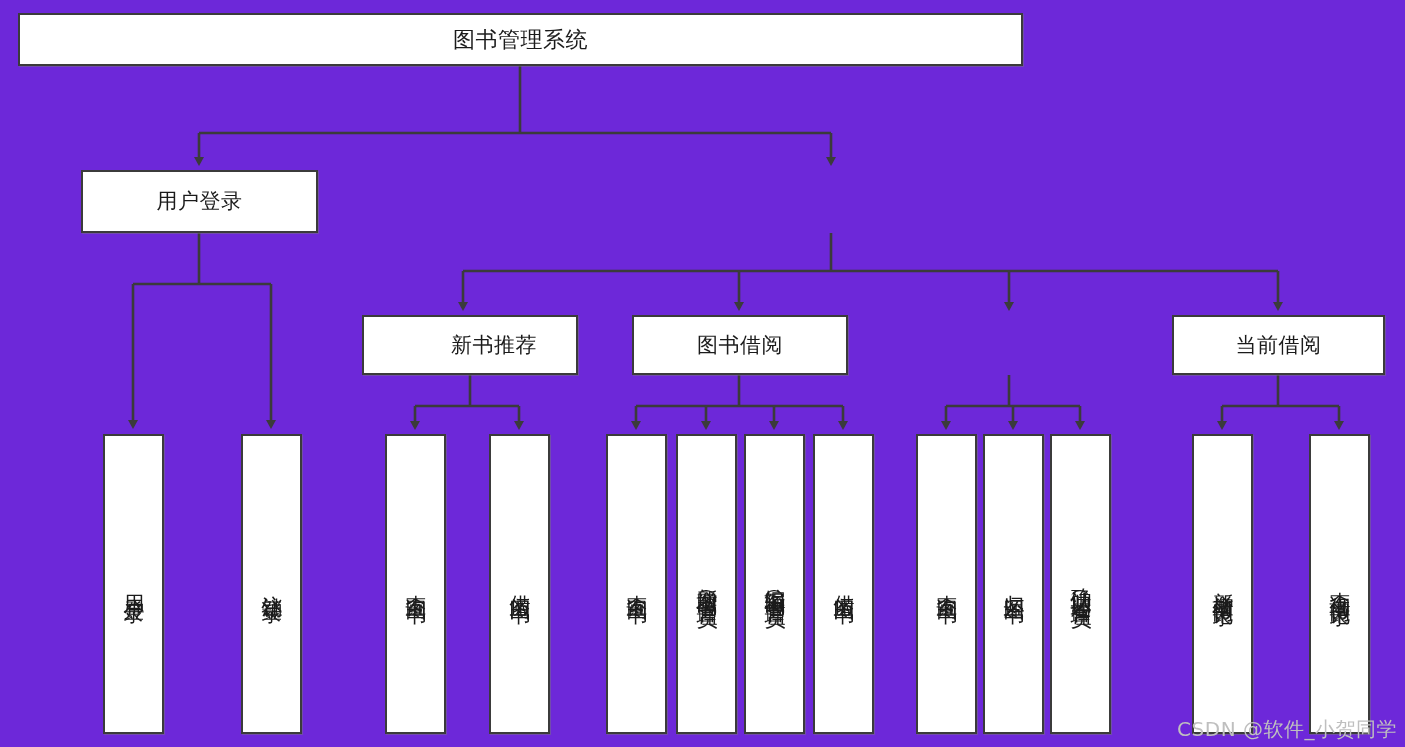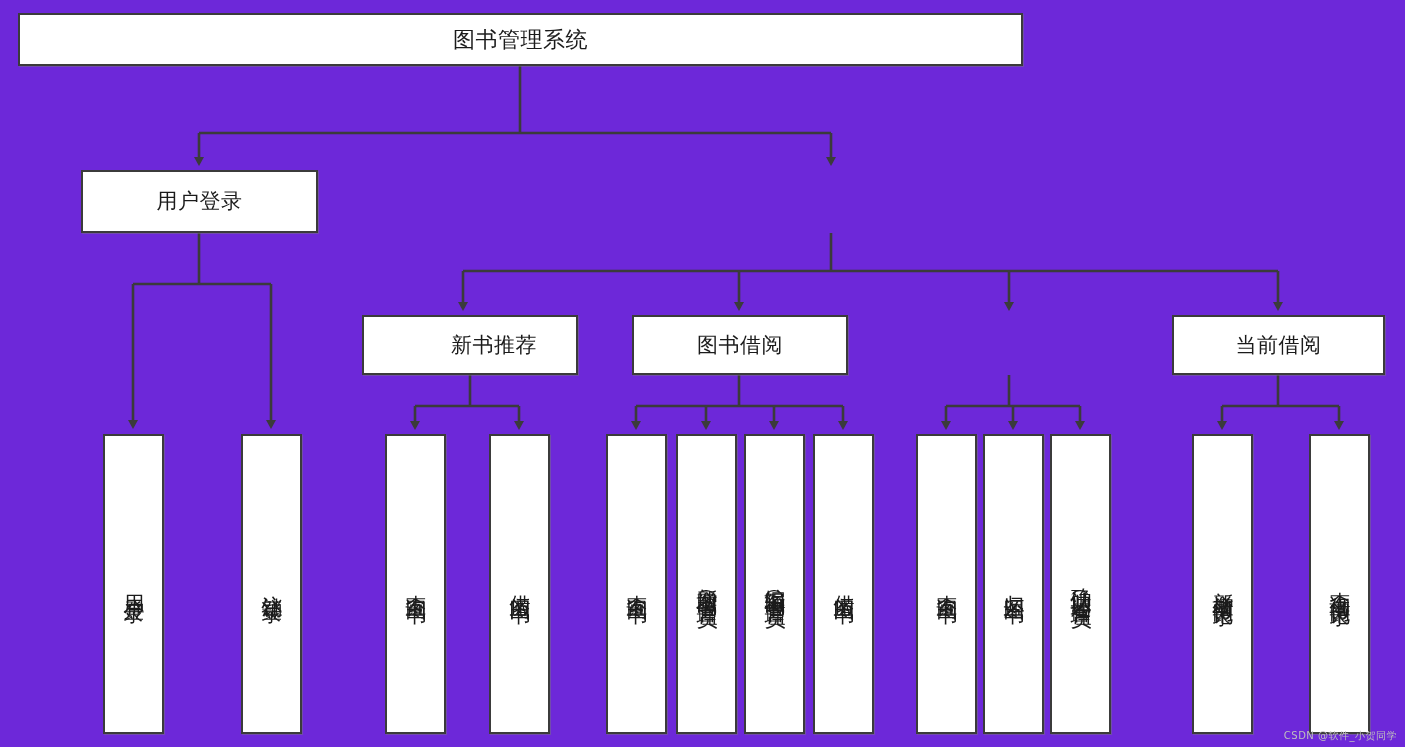--- a/index.html
+++ b/index.html
@@ -57,21 +57,21 @@
     max-height: 100%;
   }
   .node.root .node-label {
     font-size: 22px;
   }
   #watermark {
     position: absolute;
     right: 8px;
     bottom: 4px;
     color: #bfbfbf;
-    font-size: 10px;
+    font-size: 20px;
     letter-spacing: 0.5px;
     white-space: nowrap;
     user-select: none;
   }
 </style>
 </head>
 <body>
 
 <div id="diagram-root">
 

